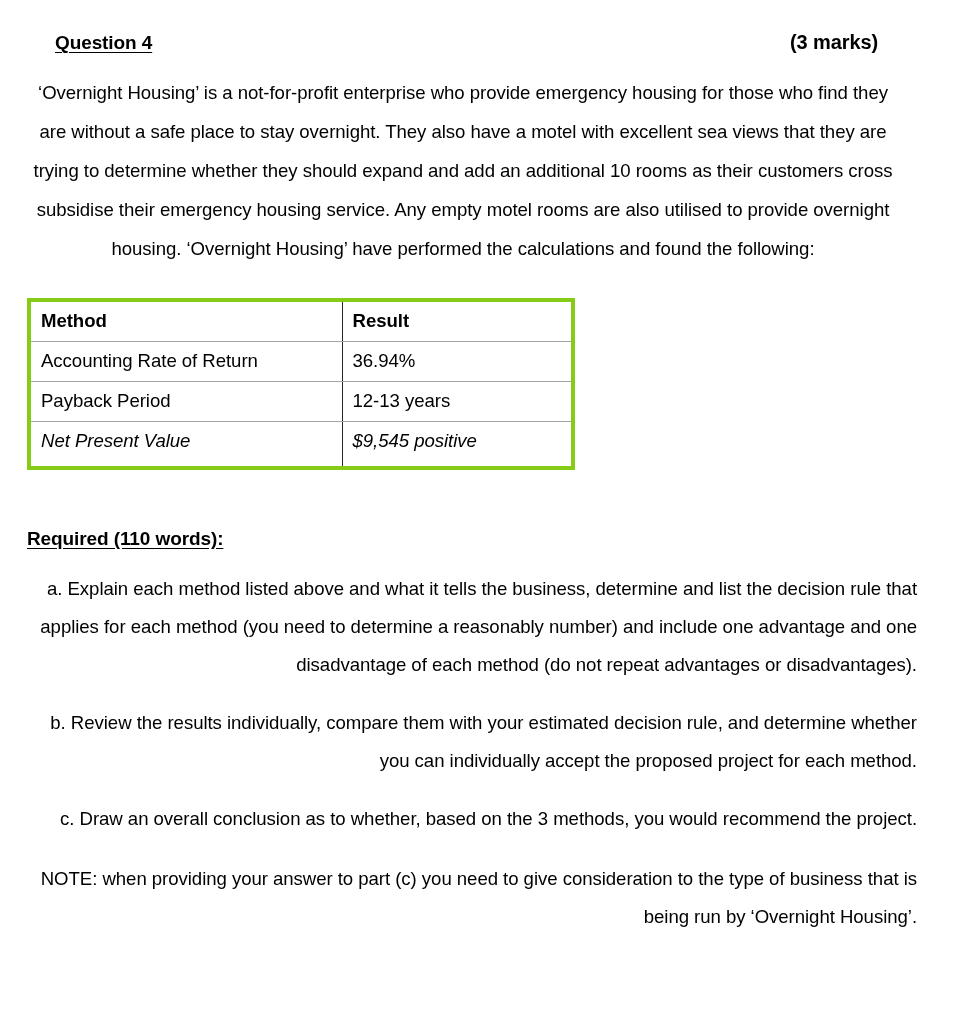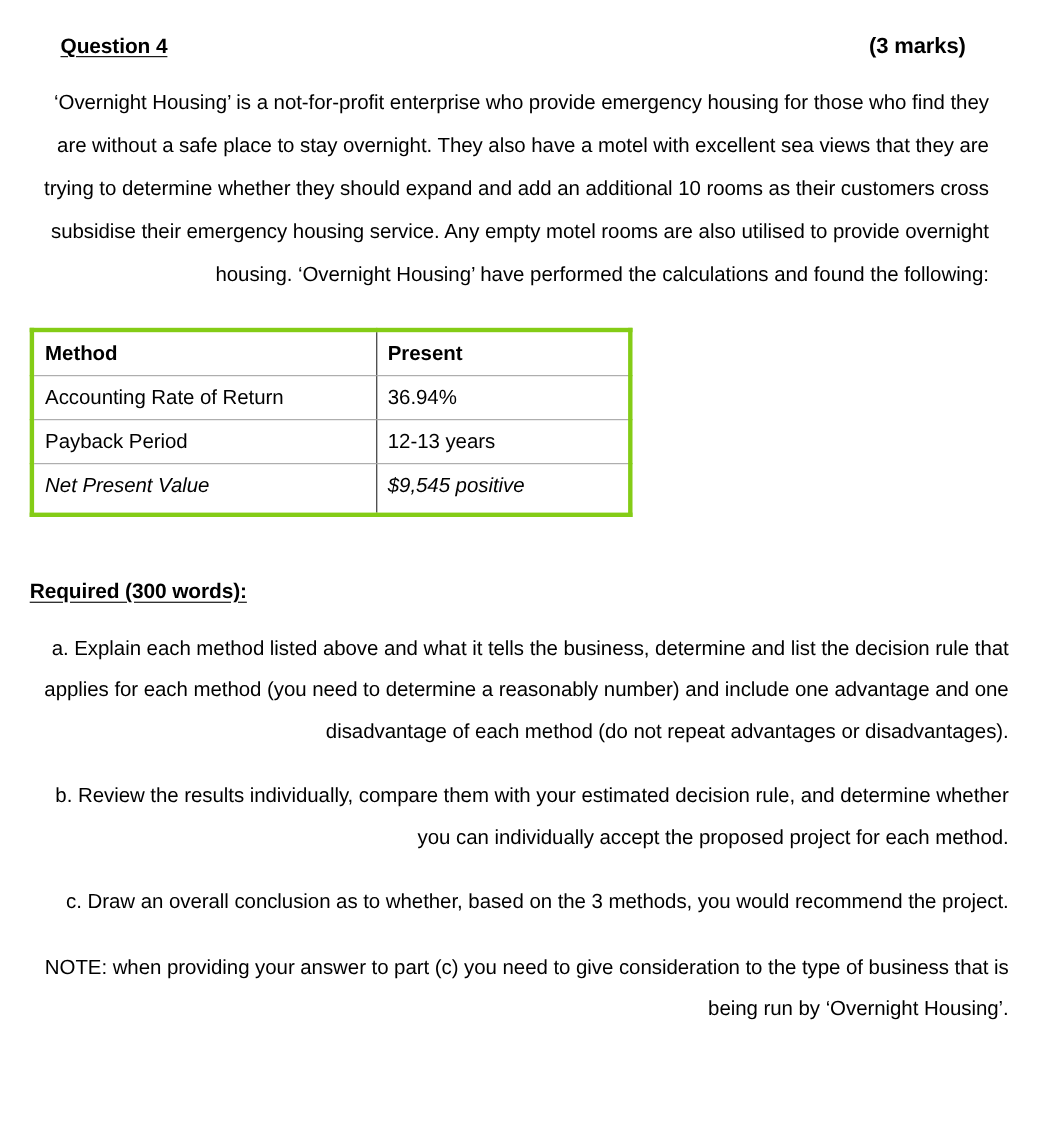--- a/index.html
+++ b/index.html
@@ -49,21 +49,21 @@
   }
 
   
   .intro-para {
     font-size: 18.6px;
     line-height: 39px;
     letter-spacing: -0.05px;
     margin: 0;
     padding-top: 16px;
     max-width: 872px;
-    text-align: right;
+    text-align: center;
   }
 
   
   .results-table-wrap {
     padding-top: 30px;
   }
   table.results-table {
     border-collapse: collapse;
     width: 544px;
     table-layout: fixed;
@@ -136,41 +136,41 @@
 
   <div class="results-table-wrap">
     <table class="results-table">
       <colgroup>
         <col class="col-method">
         <col class="col-result">
       </colgroup>
       <thead>
         <tr>
           <th>Method</th>
-          <th>Present</th>
+          <th>Result</th>
         </tr>
       </thead>
       <tbody>
         <tr>
           <td>Accounting Rate of Return</td>
           <td>36.94%</td>
         </tr>
         <tr>
           <td>Payback Period</td>
           <td>12-13 years</td>
         </tr>
         <tr class="last-row">
           <td>Net Present Value</td>
           <td>$9,545 positive</td>
         </tr>
       </tbody>
     </table>
   </div>
 
-  <p class="required-heading">Required (300 words):</p>
+  <p class="required-heading">Required (110 words):</p>
 
   <p class="task-para">a. Explain each method listed above and what it tells the business, determine and list the decision rule that applies for each method (you need to determine a reasonably number) and include one advantage and one disadvantage of each method (do not repeat advantages or disadvantages).</p>
 
   <p class="task-para">b. Review the results individually, compare them with your estimated decision rule, and determine whether you can individually accept the proposed project for each method.</p>
 
   <p class="task-para">c. Draw an overall conclusion as to whether, based on the 3 methods, you would recommend the project.</p>
 
   <p class="task-para note-para">NOTE: when providing your answer to part (c) you need to give consideration to the type of business that is being run by ‘Overnight Housing’.</p>
 
 </div>

